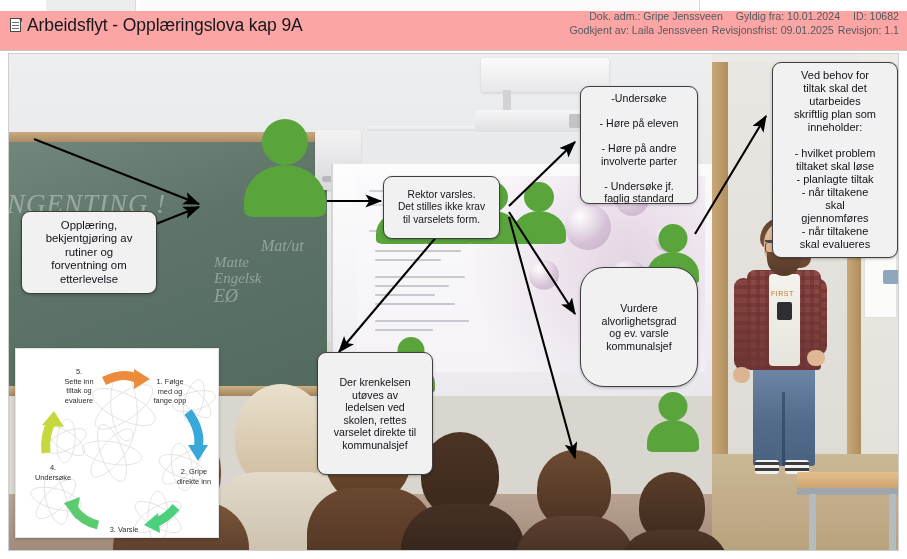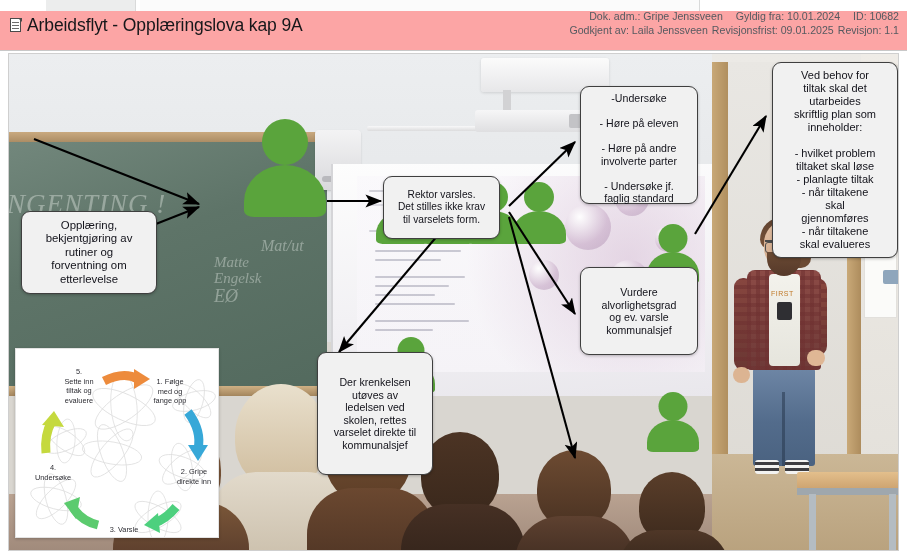--- a/index.html
+++ b/index.html
@@ -592,21 +592,21 @@
 - hvilket problem
 tiltaket skal løse
 - planlagte tiltak
 - når tiltakene
 skal
 gjennomføres
 - når tiltakene
 skal evalueres</span>
     </div>
 
-    <div class="box" style="left:571px; top:213px; width:118px; height:88px; font-size:10.6px;">
+    <div class="box" style="left:571px; top:213px; width:118px; height:120px; font-size:10.6px;border-radius:24px;">
       <span class="txt">Vurdere
 alvorlighetsgrad
 og ev. varsle
 kommunalsjef</span>
     </div>
 
 
     <div class="box" style="left:308px; top:298px; width:116px; height:123px; font-size:10.6px;">
       <span class="txt">Der krenkelsen
 utøves av

